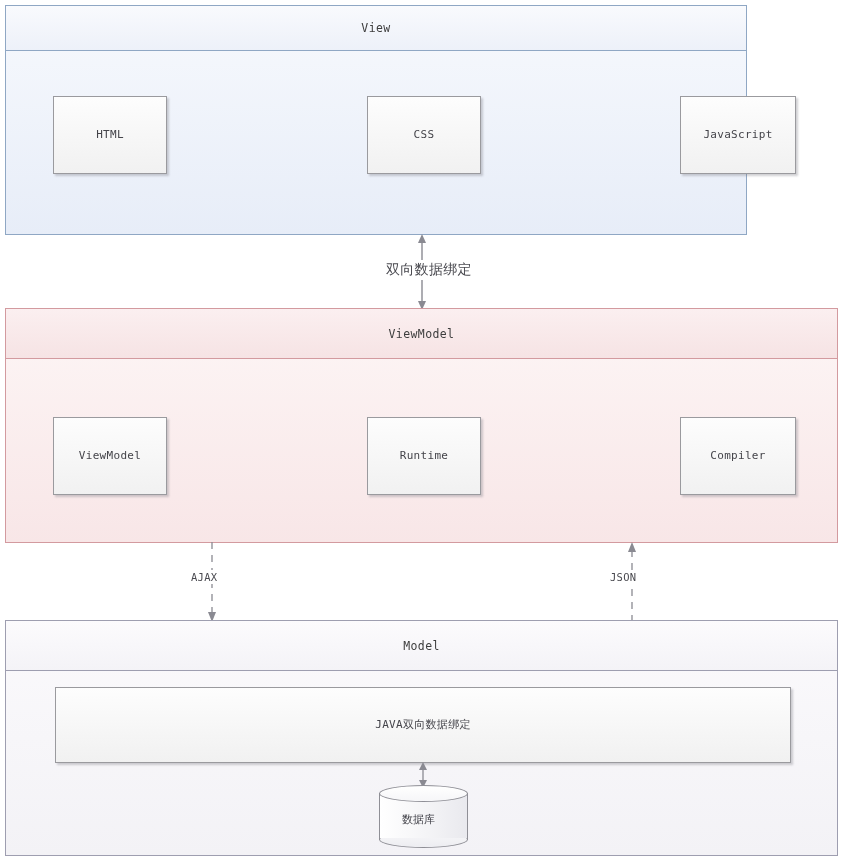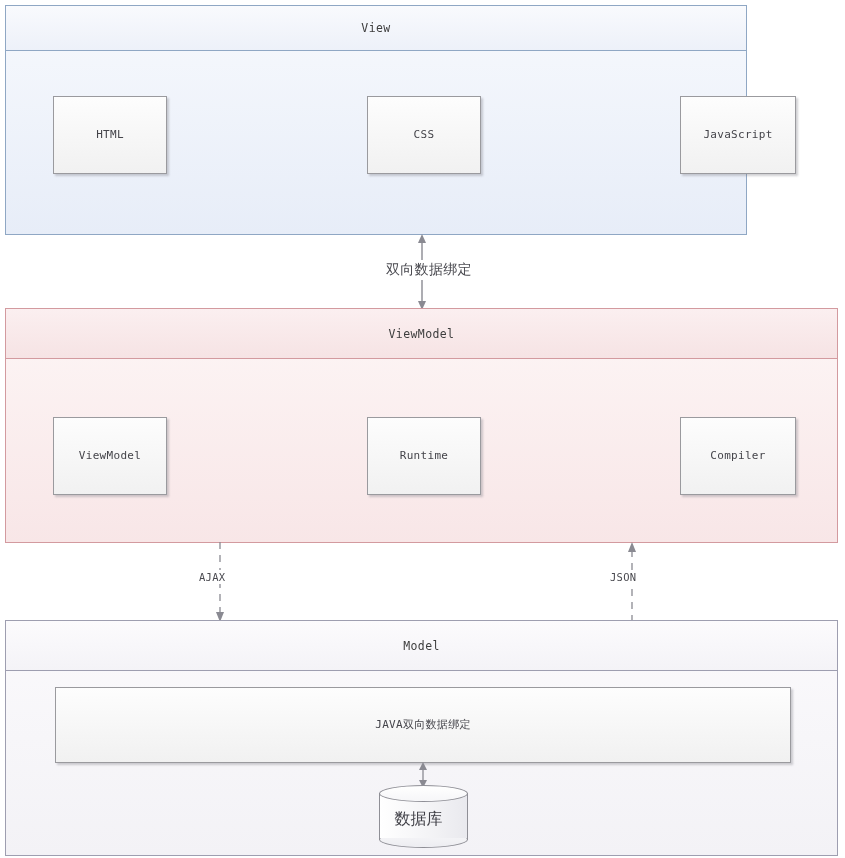--- a/index.html
+++ b/index.html
@@ -163,21 +163,21 @@
     background: linear-gradient(180deg, #f7f7f9 0%, #ededf1 100%);
     clip-path: inset(7px -3px -3px -3px);
   }
   .cyl-label {
     position: absolute;
     left: 0; top: 0; width: 79px; height: 63px;
     display: flex;
     align-items: center;
     justify-content: center;
     font-family: "DejaVu Sans", "Liberation Sans", sans-serif;
-    font-size: 16px;
+    font-size: 11px;
     color: #3f3f46;
     padding-top: 5px;
     box-sizing: border-box;
   }
 
   
   .conn {
     position: absolute;
   }
   .conn-label {
@@ -192,21 +192,21 @@
   .conn-label.cn {
     font-family: "DejaVu Sans", "Liberation Sans", sans-serif;
     font-size: 14px;
   }
 
   
   .conn.binding      { left: 355px; top: 234px; width: 135px; height: 76px; }
   .conn.binding .conn-label { left: 28px; top: 26px; }
 
   
-  .conn.ajax      { left: 178px; top: 542px; width: 90px; height: 80px; }
+  .conn.ajax      { left: 170px; top: 542px; width: 90px; height: 80px; }
   .conn.ajax .conn-label { left: 18px; top: 28px; }
 
   
   .conn.json      { left: 590px; top: 542px; width: 90px; height: 80px; }
   .conn.json .conn-label { left: 17px; top: 28px; text-align: right; }
 
   
   .conn.dbconn { left: 405px; top: 762px; width: 36px; height: 26px; }
 
   svg { display: block; overflow: visible; }

